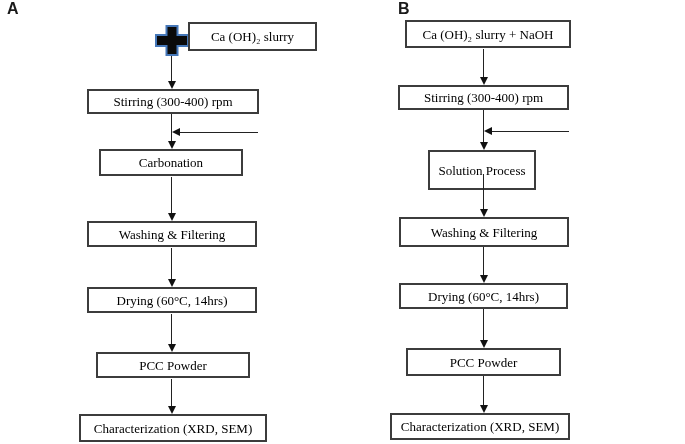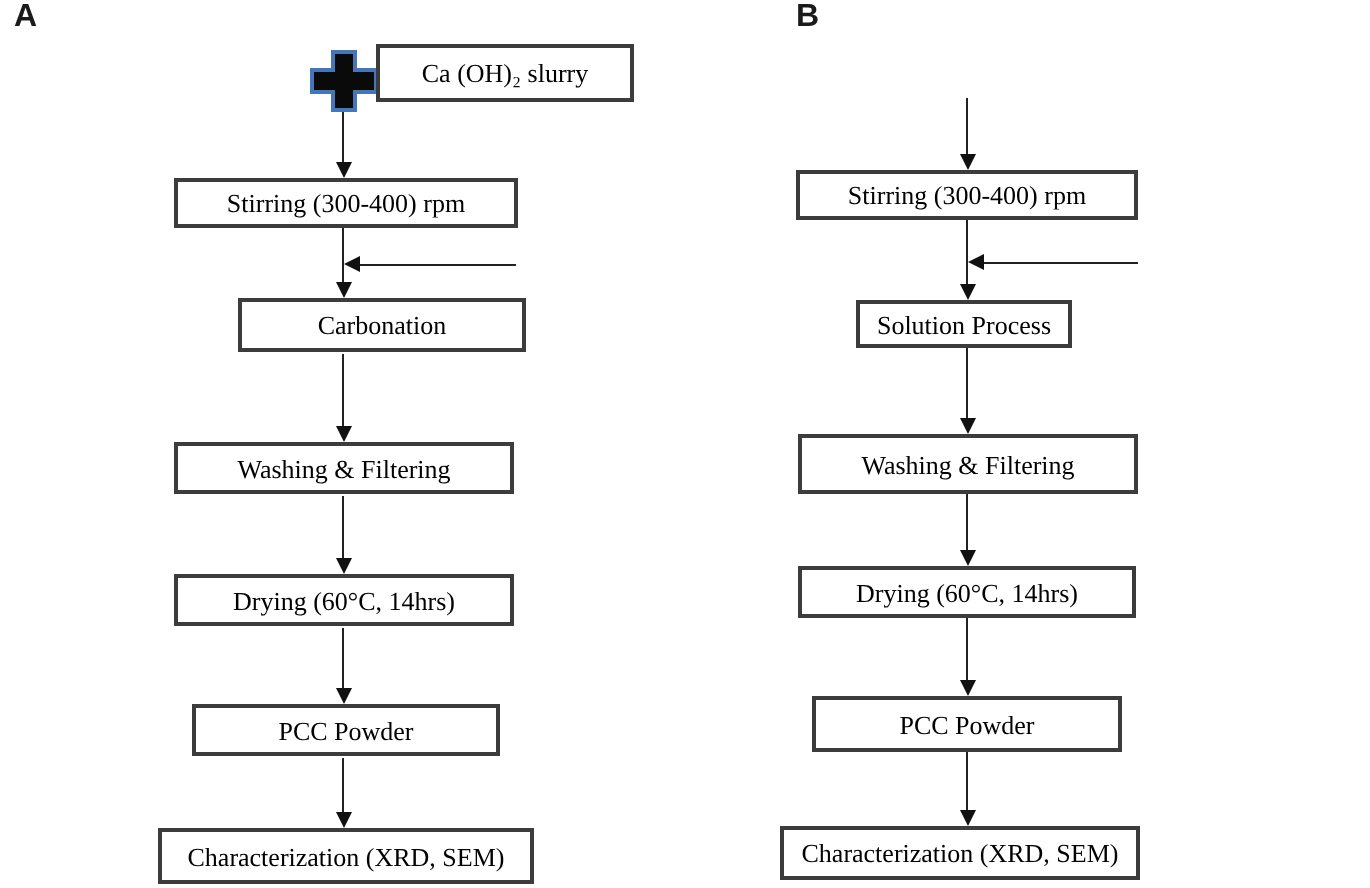--- a/index.html
+++ b/index.html
@@ -66,21 +66,21 @@
   <div class="head-down" style="left:168px; top:81px;"></div>
 
   <div class="node" style="left:87px; top:89px; width:172px; height:25px;">Stirring (300-400) rpm</div>
 
   <div class="vline" style="left:171px; top:114px; height:28px;"></div>
   <div class="head-down" style="left:168px; top:141px;"></div>
 
   <div class="head-left" style="left:172px; top:128px;"></div>
   <div class="hline" style="left:180px; top:132px; width:78px;"></div>
 
-  <div class="node" style="left:99px; top:149px; width:144px; height:27px;margin-left:20px;">Carbonation</div>
+  <div class="node" style="left:99px; top:149px; width:144px; height:27px;">Carbonation</div>
 
   <div class="vline" style="left:171px; top:177px; height:37px;"></div>
   <div class="head-down" style="left:168px; top:213px;"></div>
 
   <div class="node" style="left:87px; top:221px; width:170px; height:26px;">Washing &amp; Filtering</div>
 
   <div class="vline" style="left:171px; top:248px; height:32px;"></div>
   <div class="head-down" style="left:168px; top:279px;"></div>
 
   <div class="node" style="left:87px; top:287px; width:170px; height:26px;">Drying (60°C, 14hrs)</div>
@@ -90,33 +90,34 @@
 
   <div class="node" style="left:96px; top:352px; width:154px; height:26px;">PCC Powder</div>
 
   <div class="vline" style="left:171px; top:379px; height:28px;"></div>
   <div class="head-down" style="left:168px; top:406px;"></div>
 
   <div class="node" style="left:79px; top:414px; width:188px; height:28px;">Characterization (XRD, SEM)</div>
 
   <div class="panel-label" style="left:398px; top:0px;">B</div>
 
+  <div class="node" style="left:405px; top:20px; width:166px; height:28px;">Ca (OH)₂ slurry + NaOH</div>
 
   <div class="vline" style="left:483px; top:49px; height:28px;"></div>
   <div class="head-down" style="left:480px; top:77px;"></div>
 
   <div class="node" style="left:398px; top:85px; width:171px; height:25px;">Stirring (300-400) rpm</div>
 
   <div class="vline" style="left:483px; top:110px; height:32px;"></div>
   <div class="head-down" style="left:480px; top:142px;"></div>
 
   <div class="head-left" style="left:484px; top:127px;"></div>
   <div class="hline" style="left:492px; top:131px; width:77px;"></div>
 
-  <div class="node" style="left:428px; top:150px; width:108px; height:24px;">Solution Process</div>
+  <div class="node" style="left:428px; top:150px; width:108px; height:40px;">Solution Process</div>
 
   <div class="vline" style="left:483px; top:174px; height:35px;"></div>
   <div class="head-down" style="left:480px; top:209px;"></div>
 
   <div class="node" style="left:399px; top:217px; width:170px; height:30px;">Washing &amp; Filtering</div>
 
   <div class="vline" style="left:483px; top:247px; height:28px;"></div>
   <div class="head-down" style="left:480px; top:275px;"></div>
 
   <div class="node" style="left:399px; top:283px; width:169px; height:26px;">Drying (60°C, 14hrs)</div>

